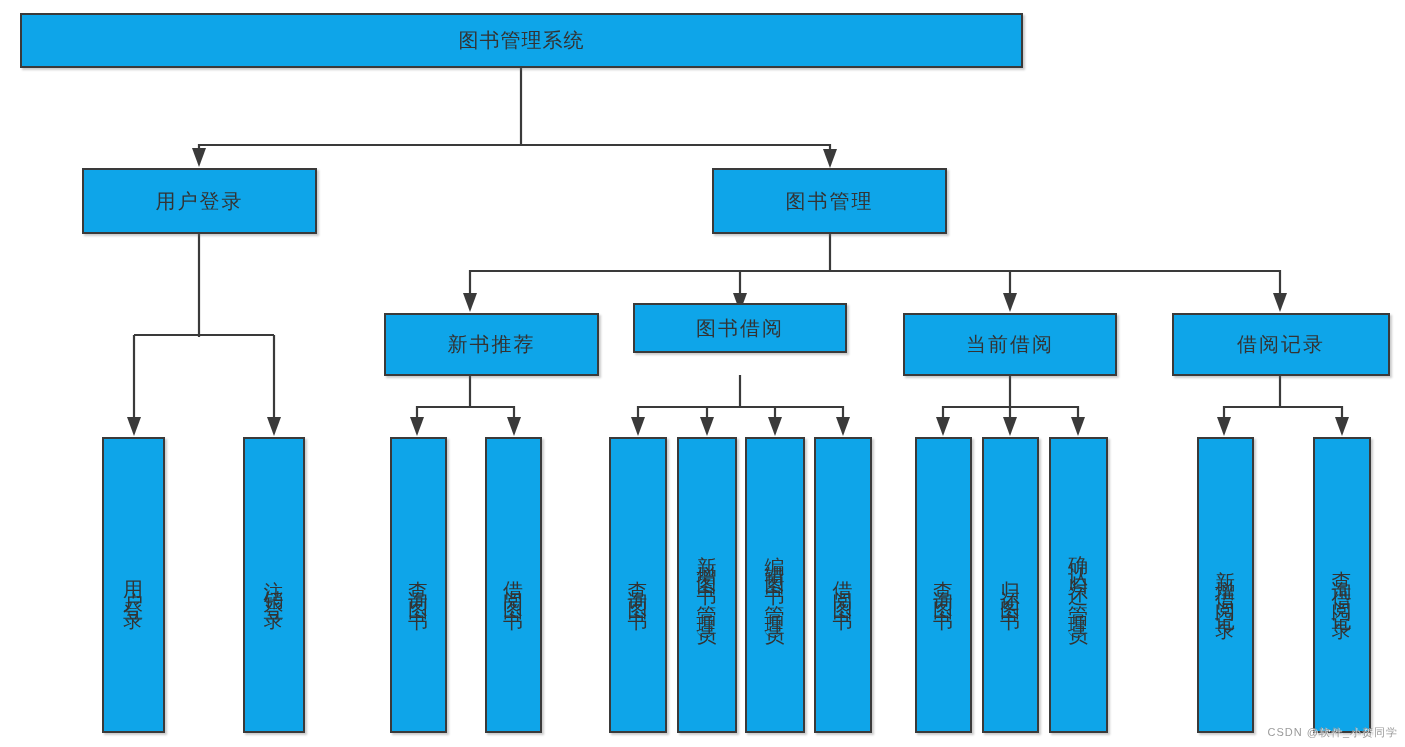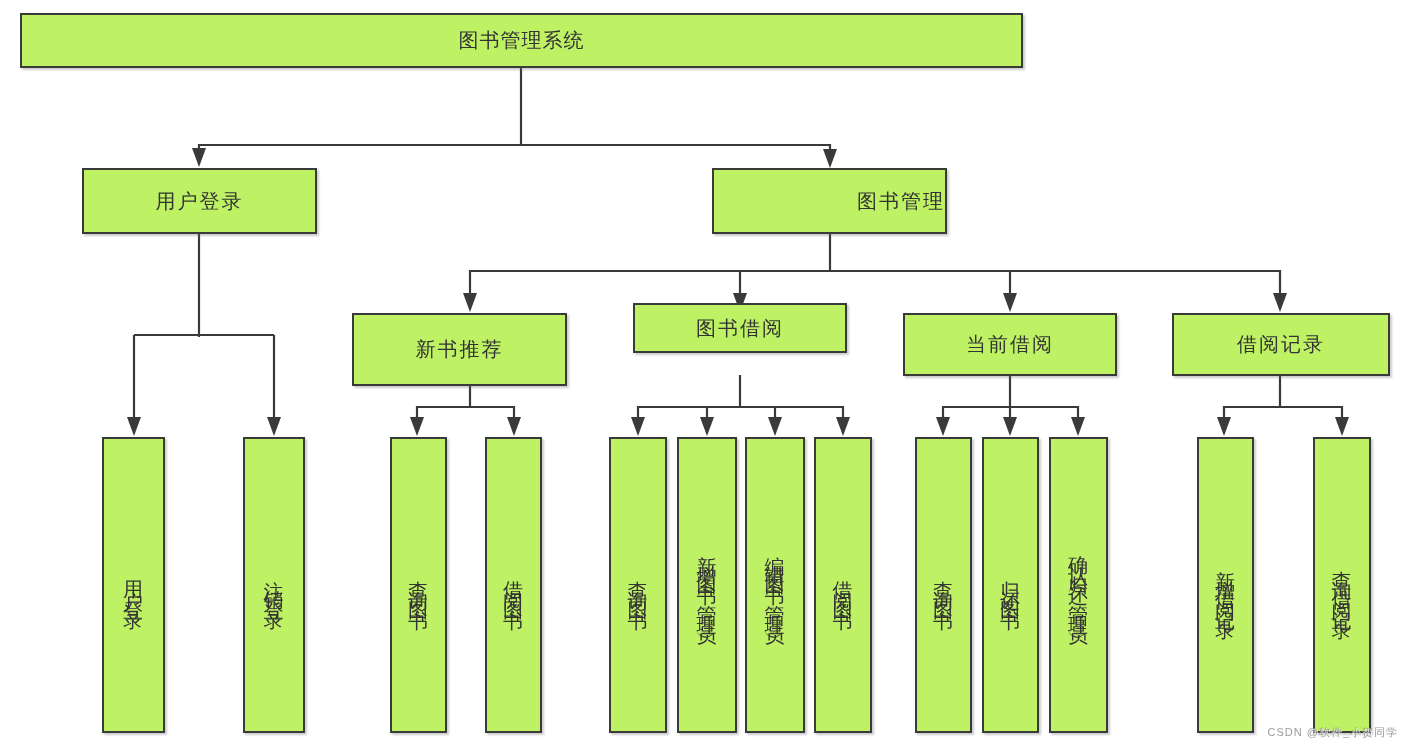--- a/index.html
+++ b/index.html
@@ -17,21 +17,21 @@
   }
   #wires {
     position: absolute;
     left: 0; top: 0;
     width: 1405px; height: 747px;
     z-index: 1;
   }
   .box {
     position: absolute;
     box-sizing: border-box;
-    background: #bef264;
+    background: #0ea5e9;
     border: 2.5px solid #3a3a3a;
     box-shadow: 2px 2px 2px rgba(110,110,110,0.35);
     display: flex;
     align-items: center;
     justify-content: center;
     color: #333333;
     z-index: 2;
   }
   .hlabel {
     font-size: 20px;
@@ -111,25 +111,25 @@
     </g>
   </svg>
 
   <div class="box root" style="left:20px; top:13px; width:1003px; height:55px;">
     <span class="hlabel">图书管理系统</span>
   </div>
 
   <div class="box" style="left:82px; top:168px; width:235px; height:66px;">
     <span class="hlabel">用户登录</span>
   </div>
-  <div class="box" style="left:712px; top:168px; width:235px; height:66px;justify-content:flex-end;">
+  <div class="box" style="left:712px; top:168px; width:235px; height:66px;">
     <span class="hlabel">图书管理</span>
   </div>
 
-  <div class="box" style="left:352px; top:313px; width:215px; height:73px;">
+  <div class="box" style="left:384px; top:313px; width:215px; height:63px;">
     <span class="hlabel">新书推荐</span>
   </div>
   <div class="box" style="left:633px; top:303px; width:214px; height:50px;">
     <span class="hlabel">图书借阅</span>
   </div>
   <div class="box" style="left:903px; top:313px; width:214px; height:63px;font-family:Liberation Mono, monospace;">
     <span class="hlabel">当前借阅</span>
   </div>
   <div class="box" style="left:1172px; top:313px; width:218px; height:63px;text-align:center;">
     <span class="hlabel">借阅记录</span>

